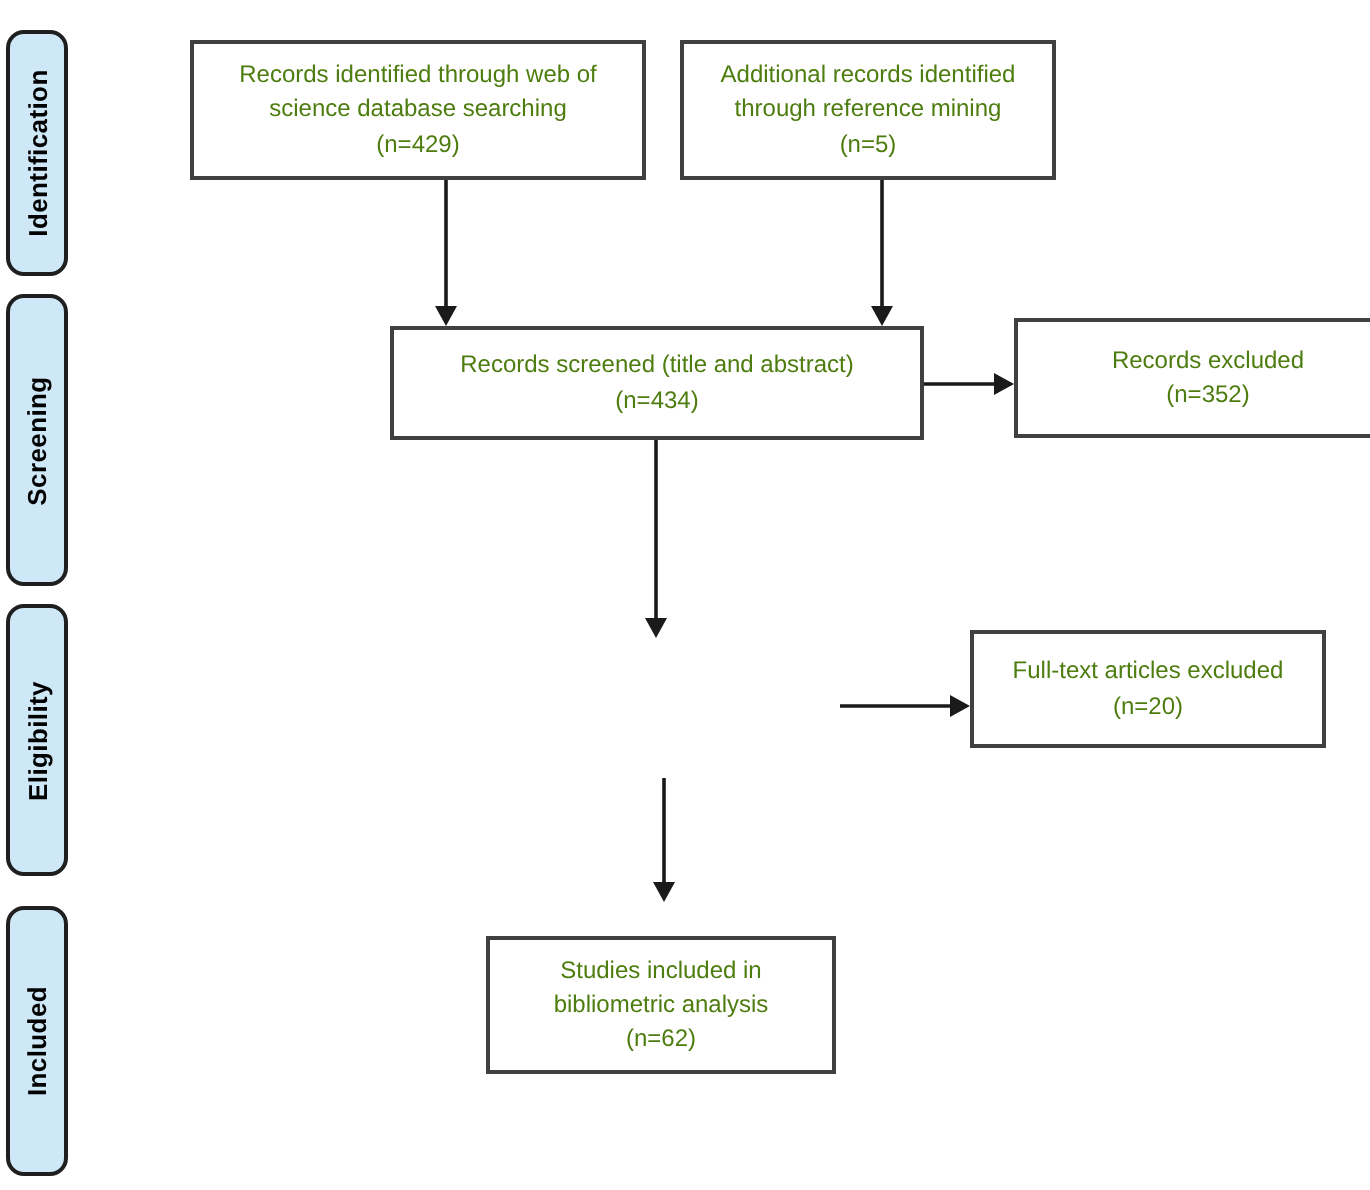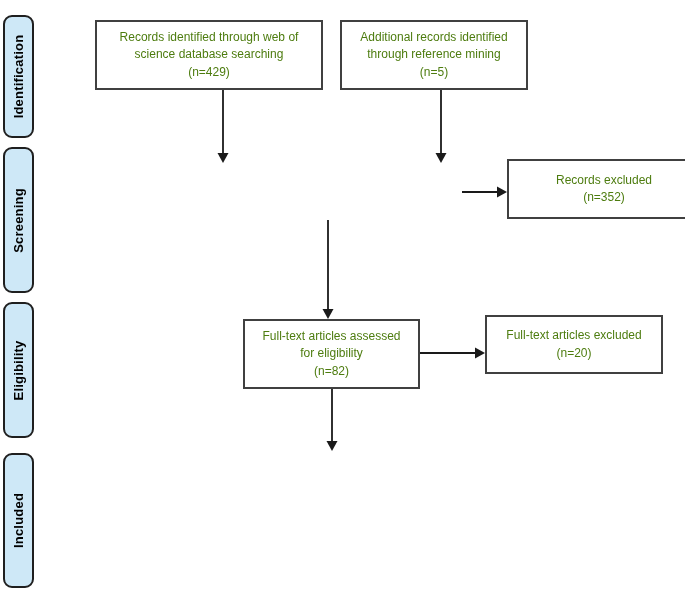--- a/index.html
+++ b/index.html
@@ -92,37 +92,41 @@
 science database searching
 (n=429)</div>
   </div>
 
   <div class="fbox" style="left:340px;top:20px;width:188px;height:70px;">
     <div class="box-text">Additional records identified
 through reference mining
 (n=5)</div>
   </div>
 
+  <div class="fbox" style="left:195px;top:163px;width:267px;height:57px;">
+    <div class="box-text">Records screened (title and abstract)
+(n=434)</div>
+  </div>
 
   <div class="fbox" style="left:507px;top:159px;width:194px;height:60px;">
     <div class="box-text">Records excluded
 (n=352)</div>
   </div>
 
-  <div class="fbox" style="left:243px;top:319px;width:177px;height:70px;">
-    <div class="box-text">Full-text articles assessed
-for eligibility
-(n=82)</div>
-  </div>
 
   <div class="fbox" style="left:485px;top:315px;width:178px;height:59px;">
     <div class="box-text">Full-text articles excluded
 (n=20)</div>
   </div>
 
+  <div class="fbox" style="left:243px;top:468px;width:175px;height:69px;">
+    <div class="box-text">Studies included in
+bibliometric analysis
+(n=62)</div>
+  </div>
 
   <svg id="arrow-layer" width="685" height="595" viewBox="0 0 685 595">
     <g>
       <line x1="223" y1="90" x2="223" y2="153"></line>
       <polygon points="217.5,153 228.5,153 223,163"></polygon>
     </g>
     <g>
       <line x1="441" y1="90" x2="441" y2="153"></line>
       <polygon points="435.5,153 446.5,153 441,163"></polygon>
     </g>

